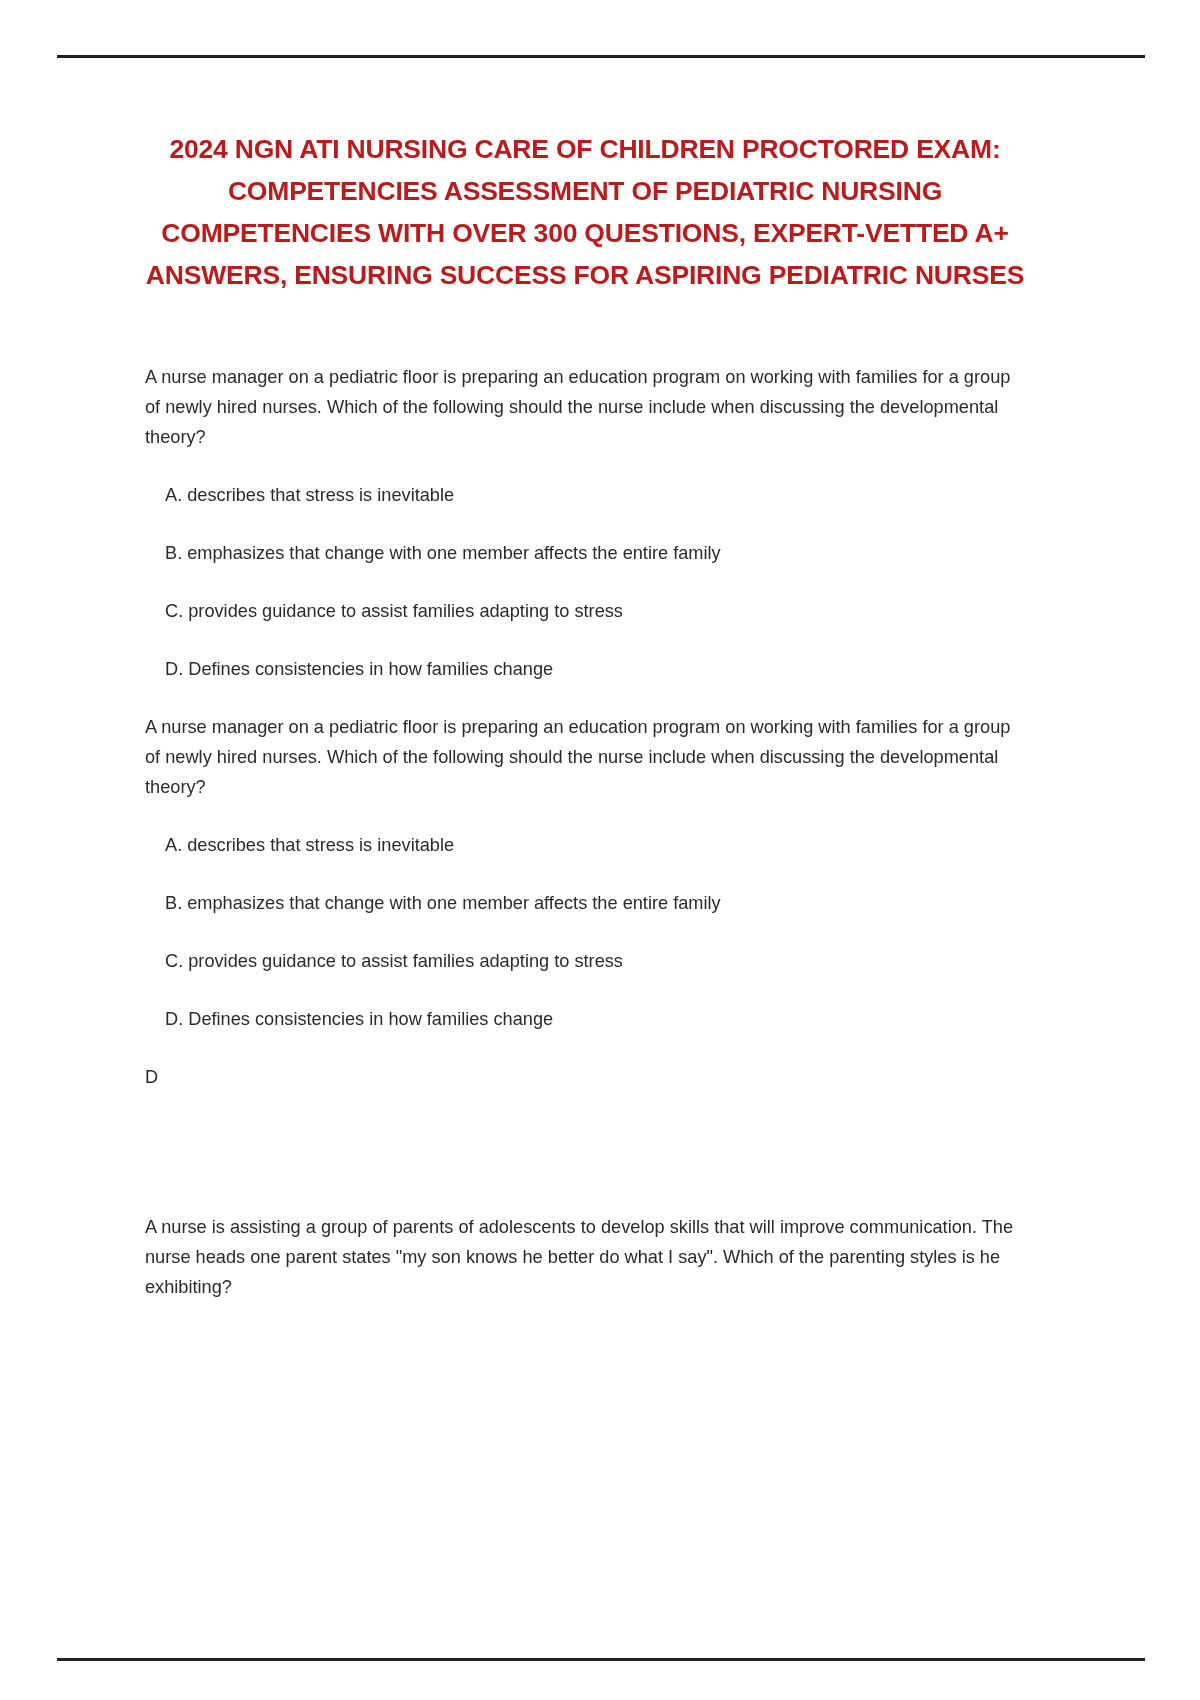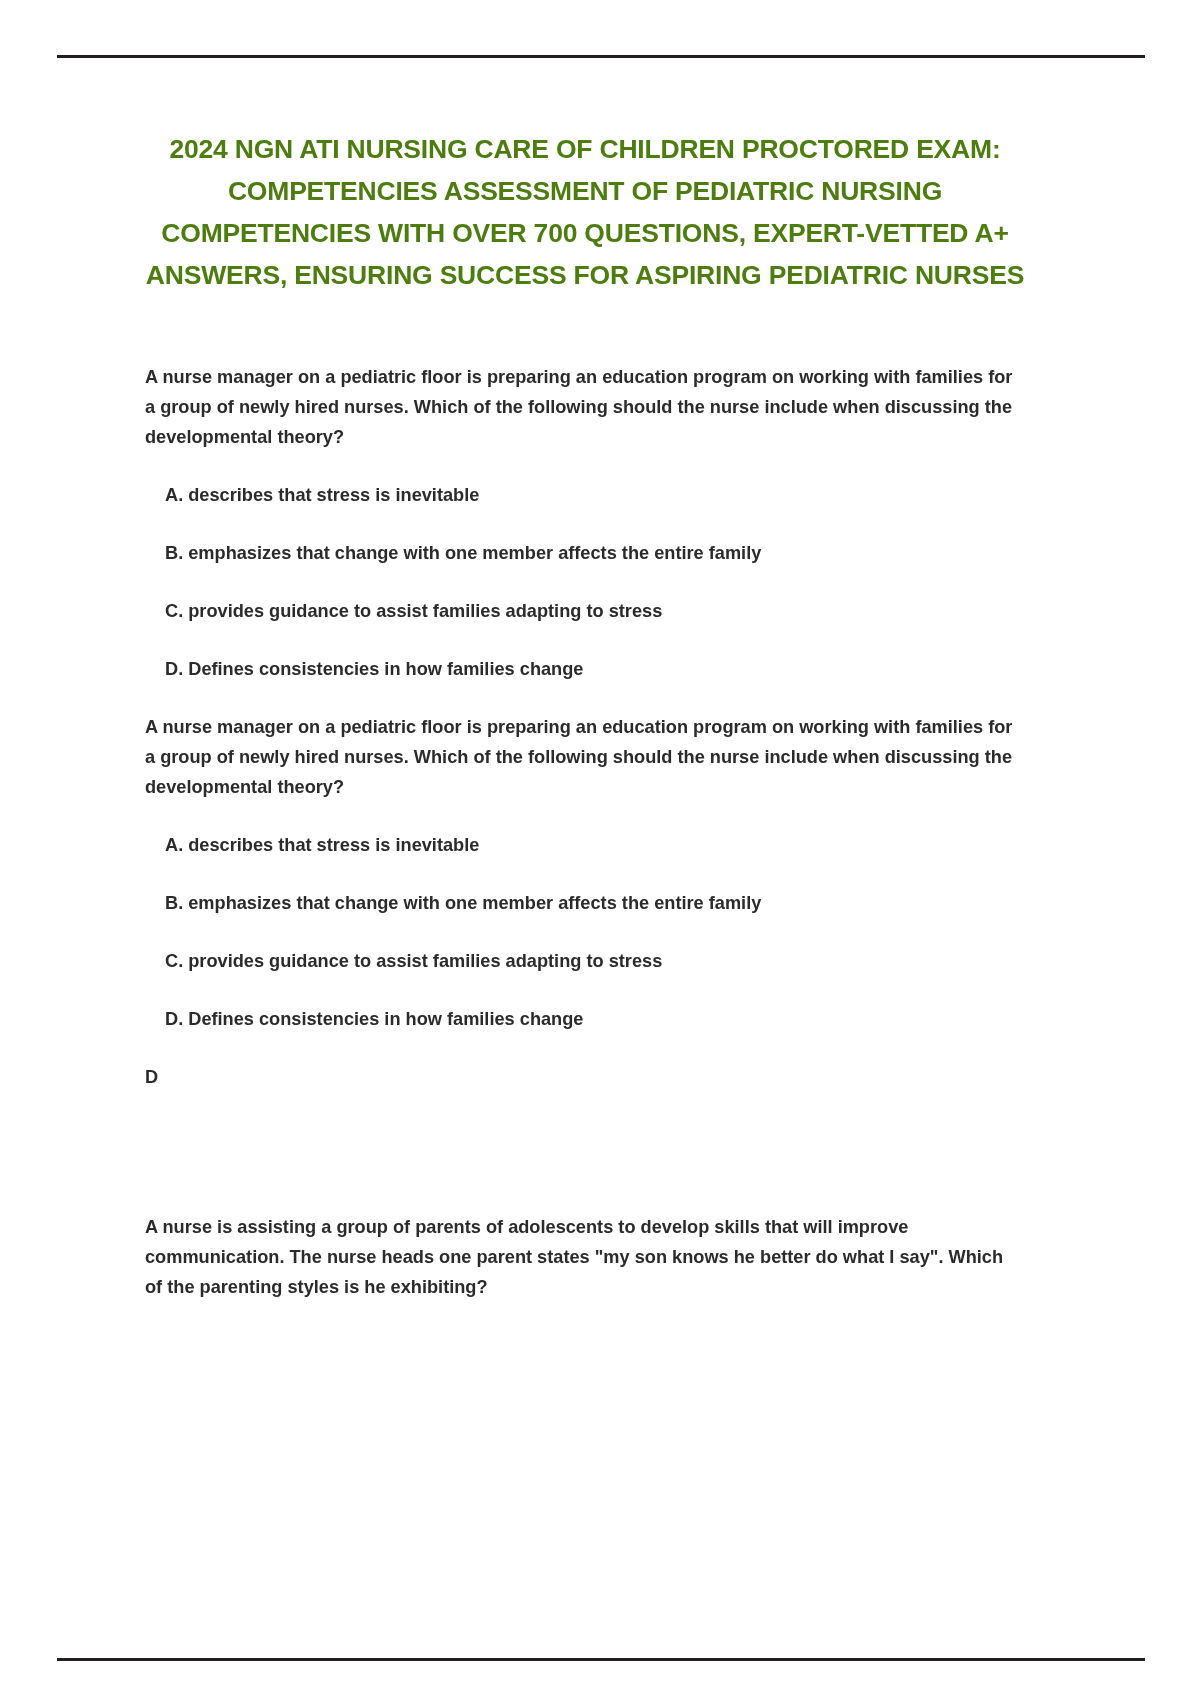--- a/index.html
+++ b/index.html
@@ -38,34 +38,34 @@
   }
 
   .doc-title {
     margin: 0;
     width: 880px;
     text-align: center;
     font-size: 26.5px;
     line-height: 42px;
     font-weight: bold;
     letter-spacing: -0.2px;
-    color: #4d7c0f;
+    color: #b91c1c;
   }
   .doc-title .tline { display: block; }
 
   .body-block {
     margin-top: 0;
   }
 
   p.para {
     margin: 0;
     font-size: 18.2px;
     line-height: 30px;
     color: #2b2b2b;
-    font-weight: 700;
+    font-weight: 400;
   }
   p.question {
     width: 870px;
   }
   p.option {
     width: 870px;
     margin-left: 20px;
   }
   p.answer-letter {
     width: 870px;
@@ -83,21 +83,21 @@
 <div class="page">
 
   <div class="rule rule-top"></div>
   <div class="rule rule-bottom"></div>
 
   <div class="content">
 
     <h1 class="doc-title">
       <span class="tline">2024 NGN ATI NURSING CARE OF CHILDREN PROCTORED EXAM:</span>
       <span class="tline">COMPETENCIES ASSESSMENT OF PEDIATRIC NURSING</span>
-      <span class="tline">COMPETENCIES WITH OVER 700 QUESTIONS, EXPERT-VETTED A+</span>
+      <span class="tline">COMPETENCIES WITH OVER 300 QUESTIONS, EXPERT-VETTED A+</span>
       <span class="tline">ANSWERS, ENSURING SUCCESS FOR ASPIRING PEDIATRIC NURSES</span>
     </h1>
 
     <div class="spacer-q1"></div>
 
     <div class="body-block">
       <p class="para question">A nurse manager on a pediatric floor is preparing an education program on working with families for a group of newly hired nurses. Which of the following should the nurse include when discussing the developmental theory?</p>
       <div class="gap-md"></div>
       <p class="para option">A. describes that stress is inevitable</p>
       <div class="gap-md"></div>

